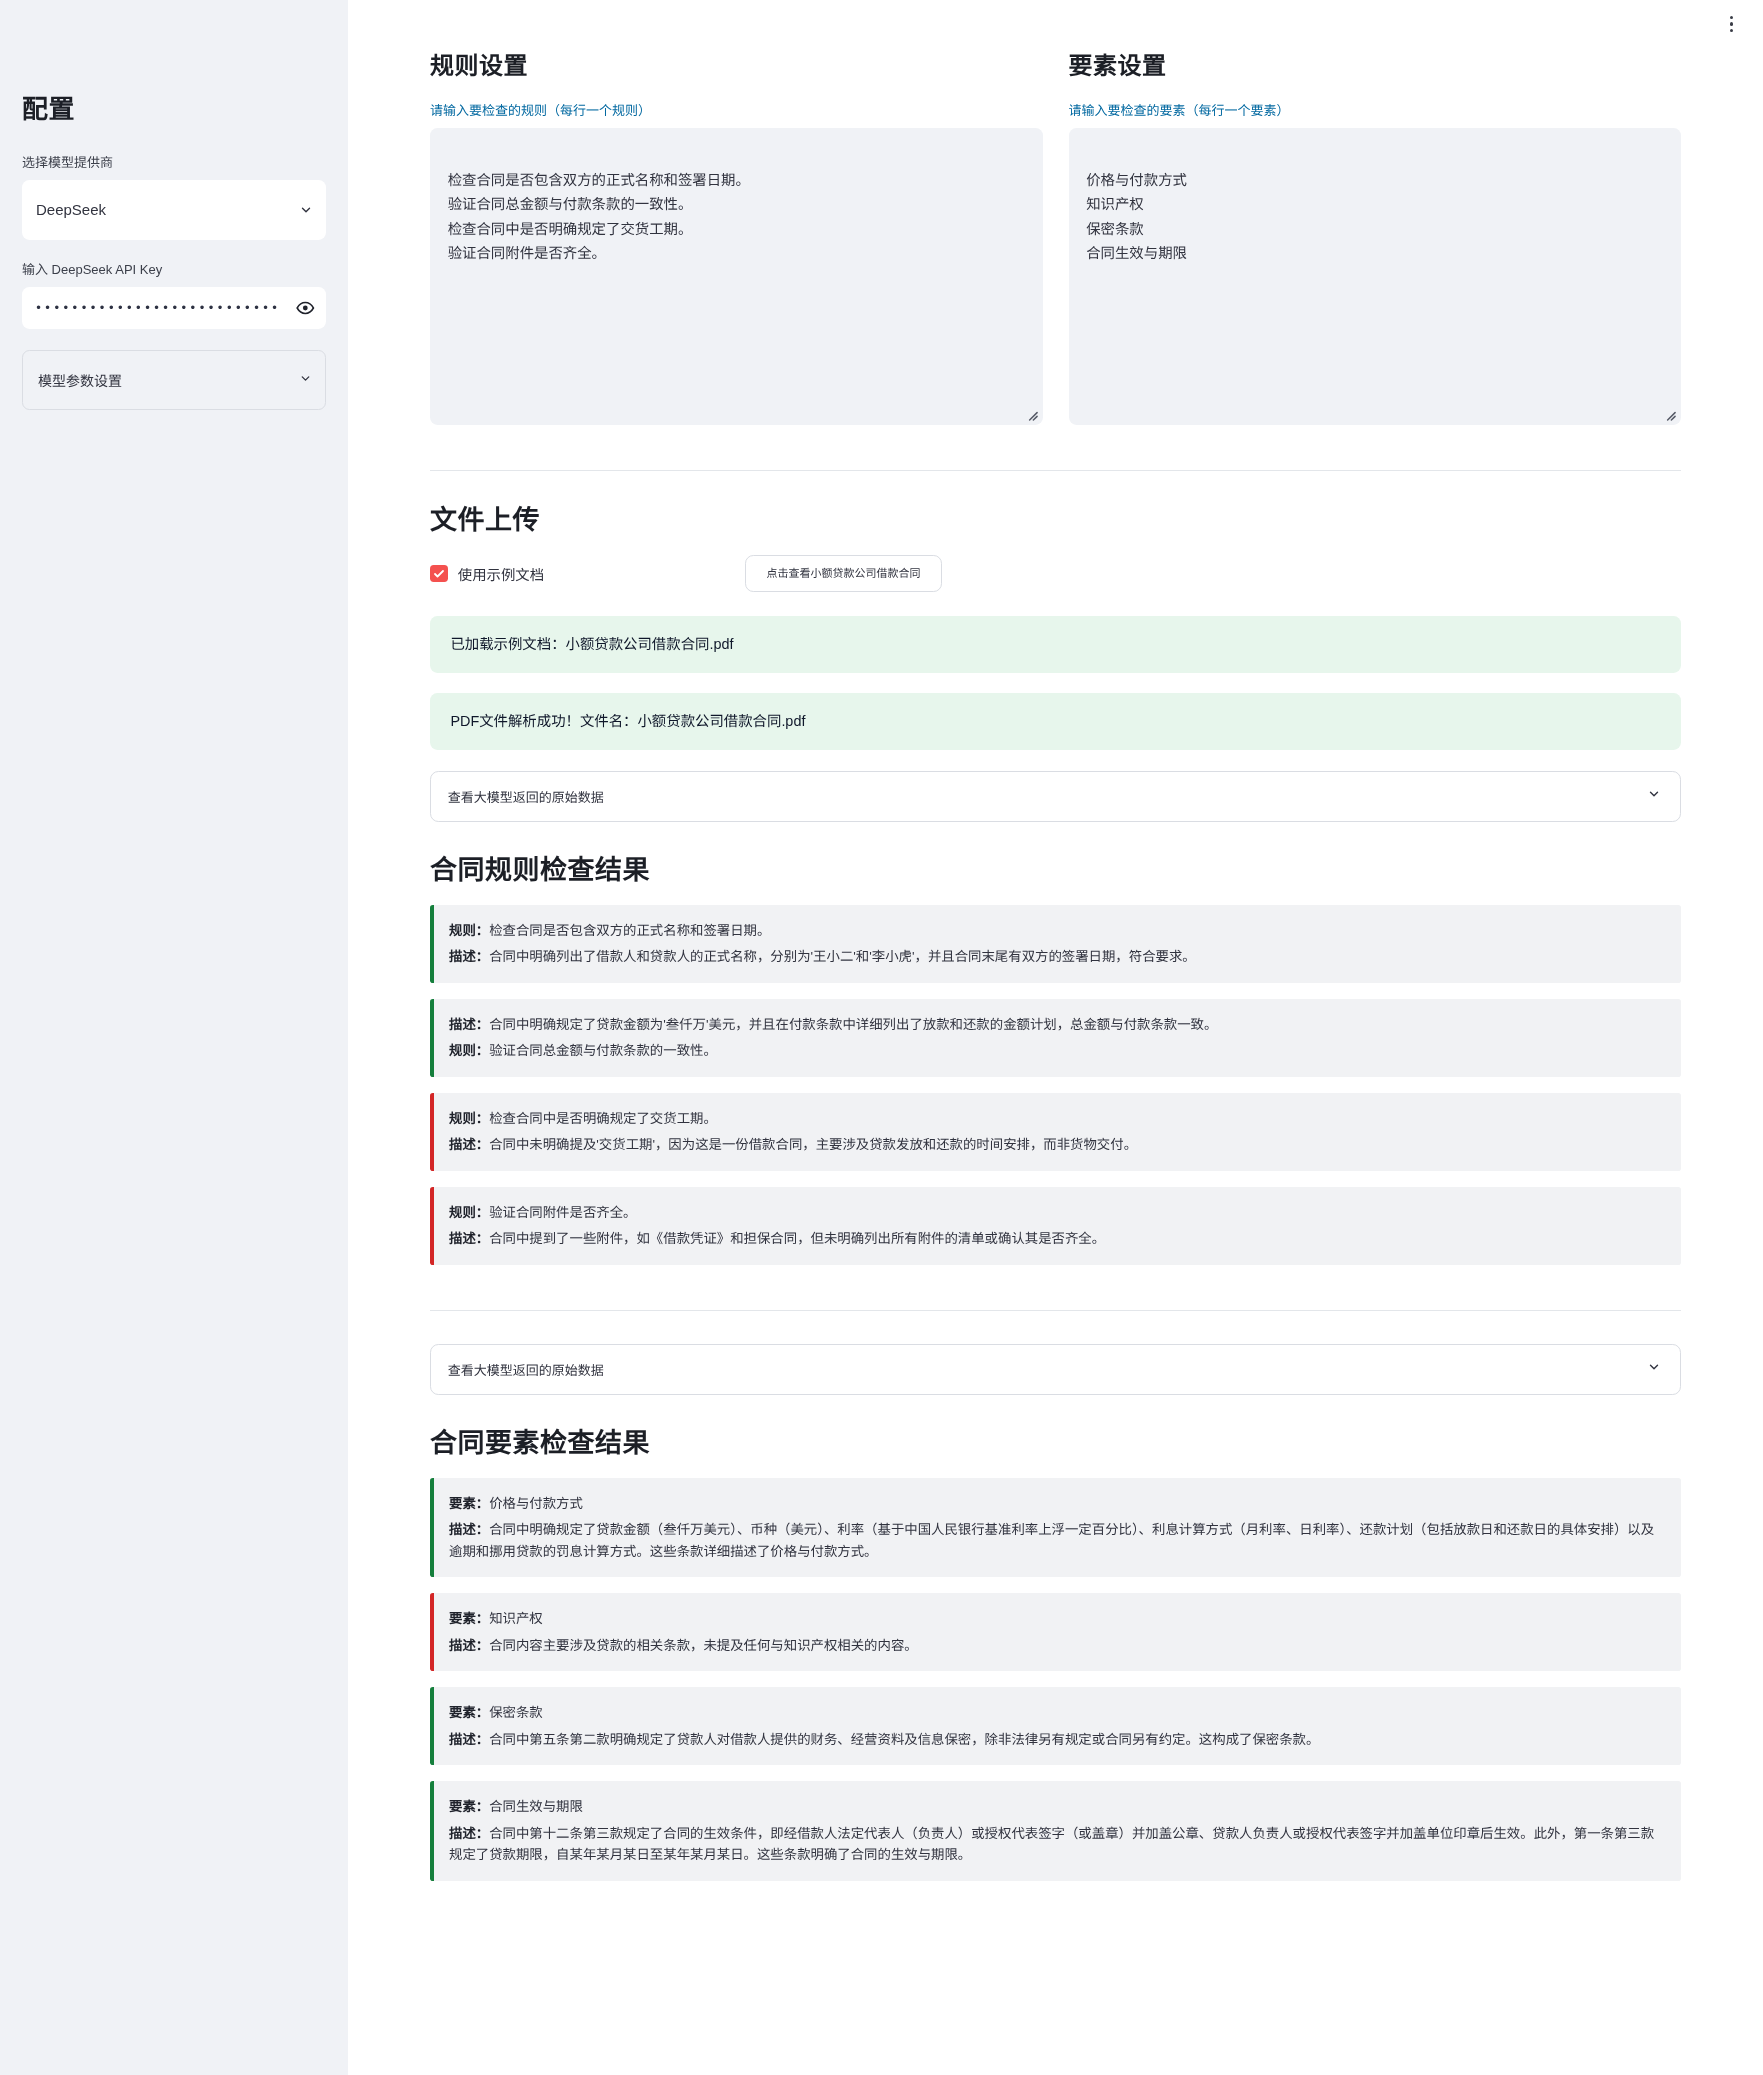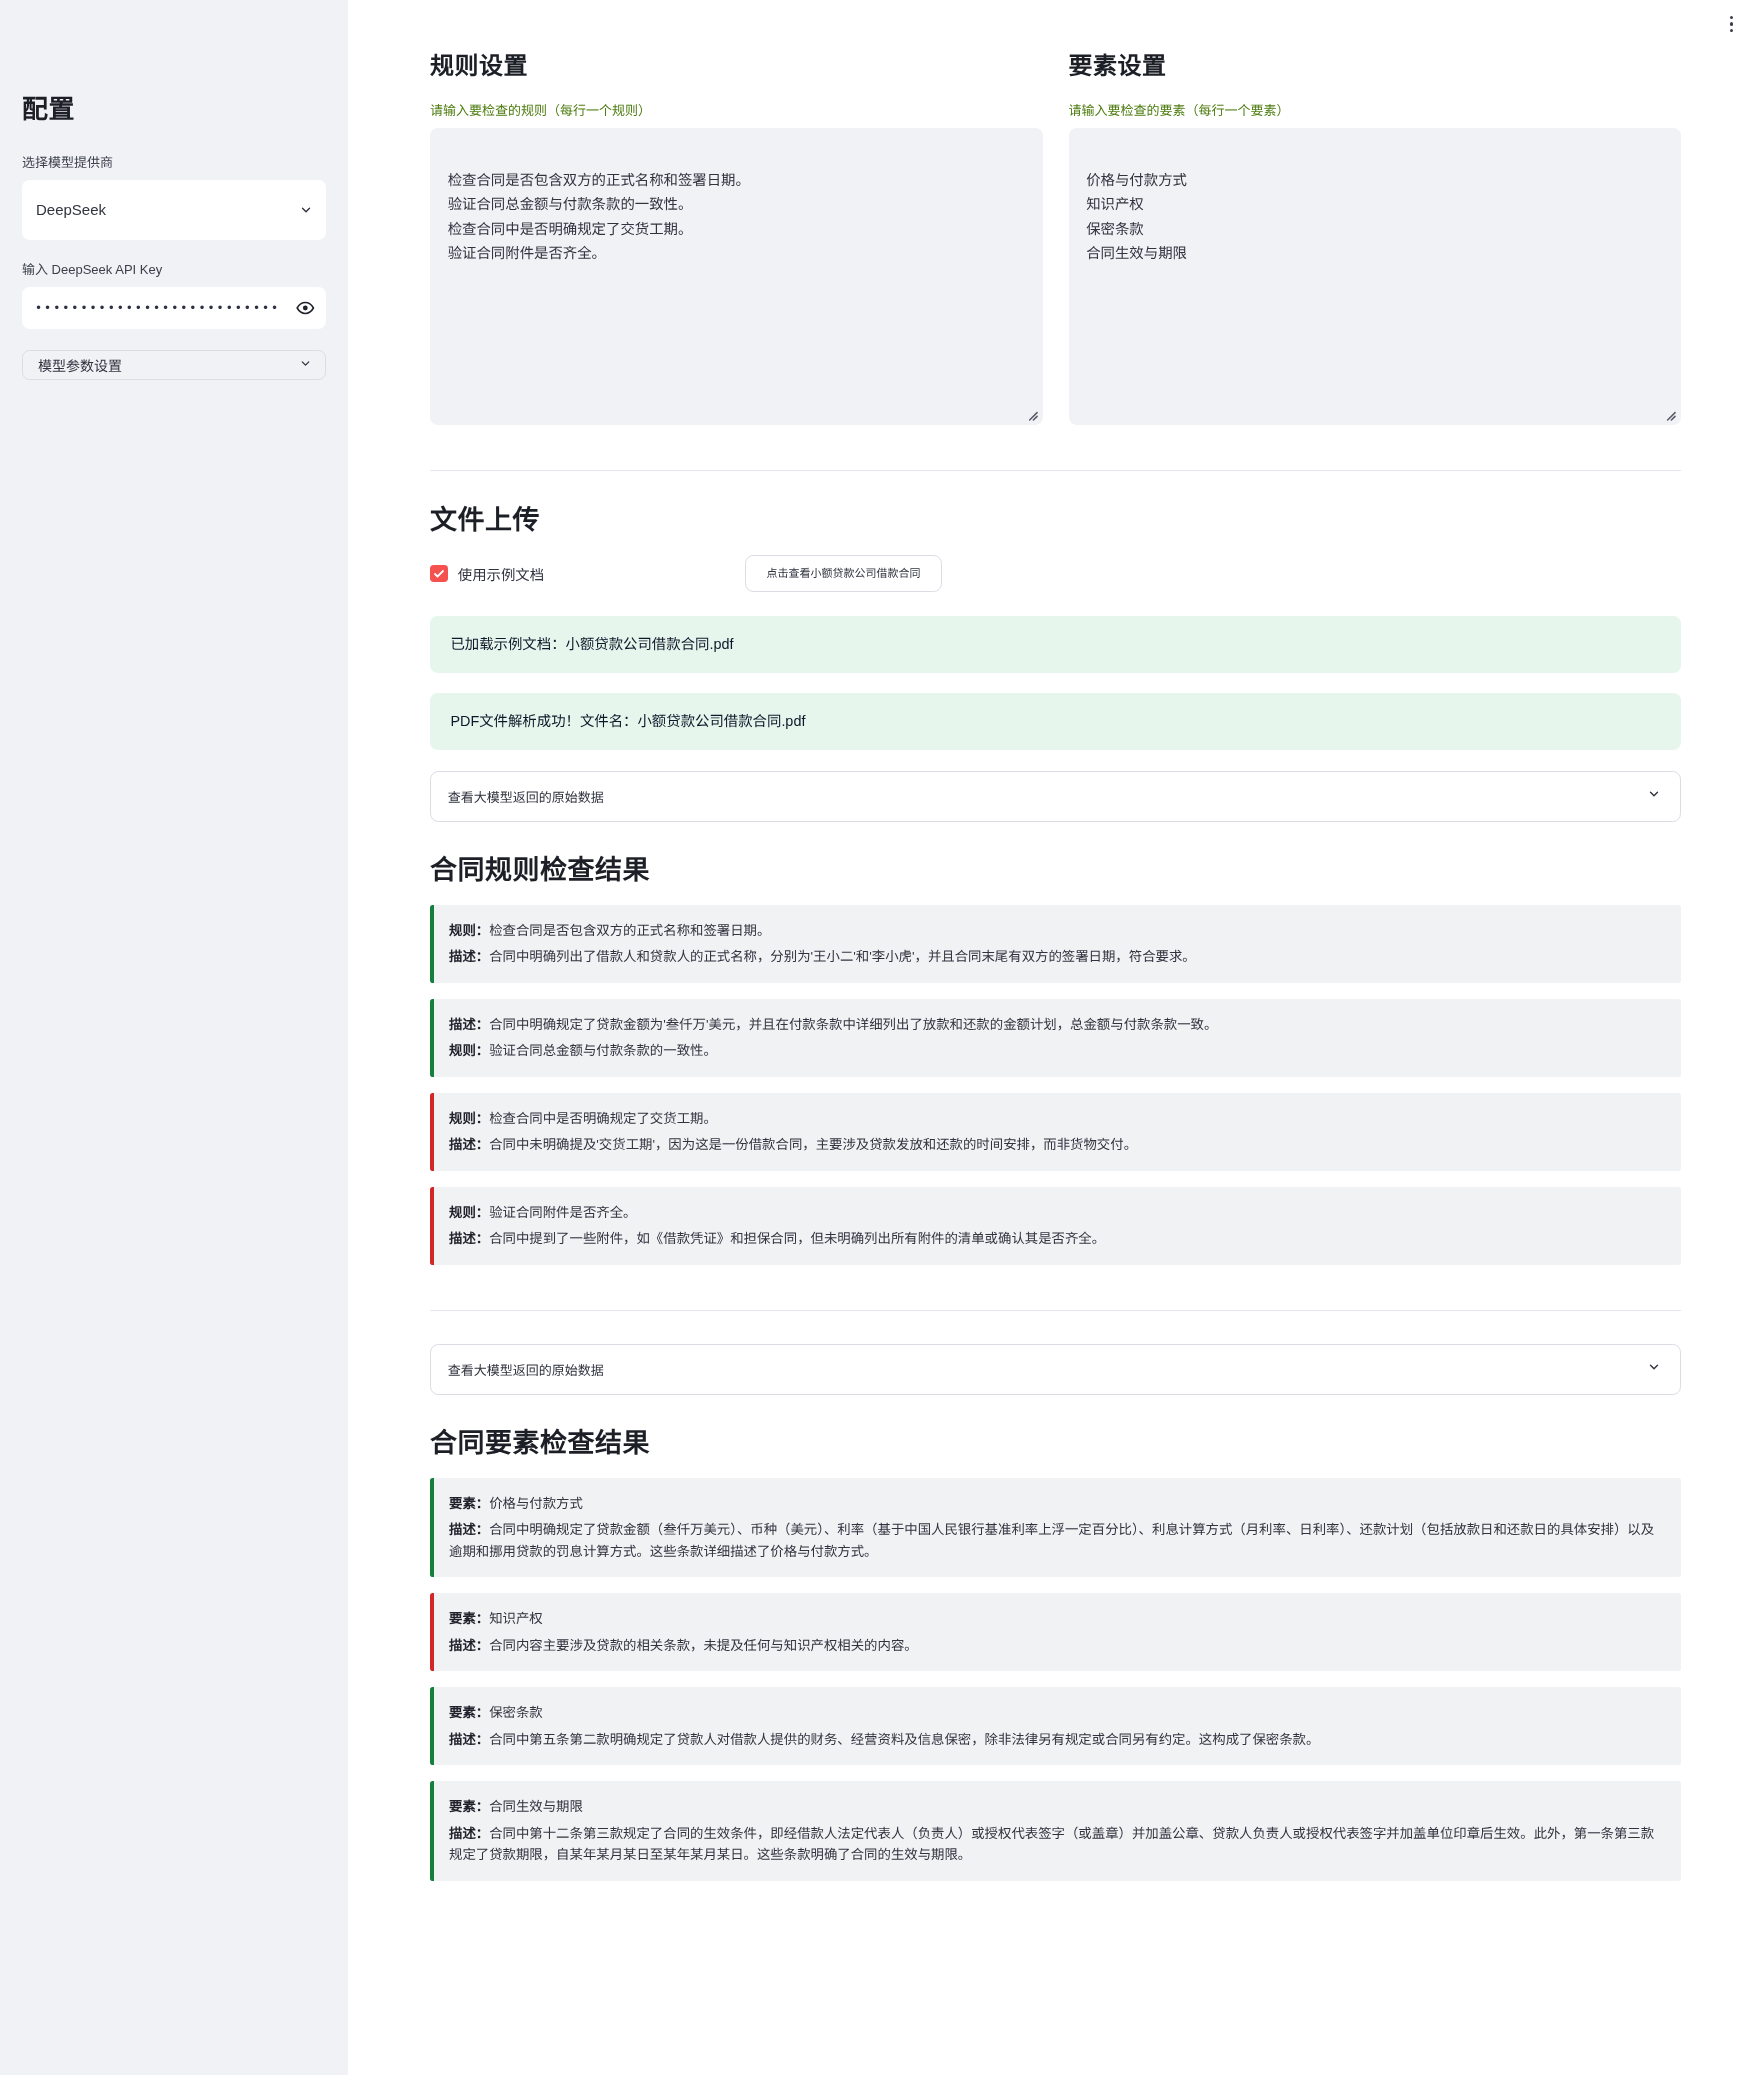--- a/index.html
+++ b/index.html
@@ -84,21 +84,21 @@
   }
   .eye-btn {
     position: absolute;
     right: 11px;
     top: 50%;
     transform: translateY(-50%);
     line-height: 0;
     cursor: pointer;
   }
   .expander-small {
-    height: 30px;
+    height: 60px;
     border: 0.9px solid #dadde3;
     border-radius: 7.4px;
     display: flex;
     align-items: center;
     justify-content: space-between;
     padding: 0 13px 0 15px;
     font-size: 14px;
     color: #31333f;
     cursor: pointer;
     background: transparent;
@@ -148,21 +148,21 @@
     color: #1c1f26;
     margin-bottom: 20.4px;
     line-height: 1.2;
   }
   h2.section-h.big {
     font-size: 27px;
     margin-bottom: 18.6px;
   }
   .helper {
     font-size: 13px;
-    color: #4d7c0f;
+    color: #0369a1;
     margin-bottom: 7.4px;
     line-height: 1.5;
   }
   .textarea-box {
     position: relative;
     background: #f0f2f6;
     border: 0.9px solid transparent;
     border-radius: 7.4px;
     min-height: 297px;
     padding: 15px 16.7px;

